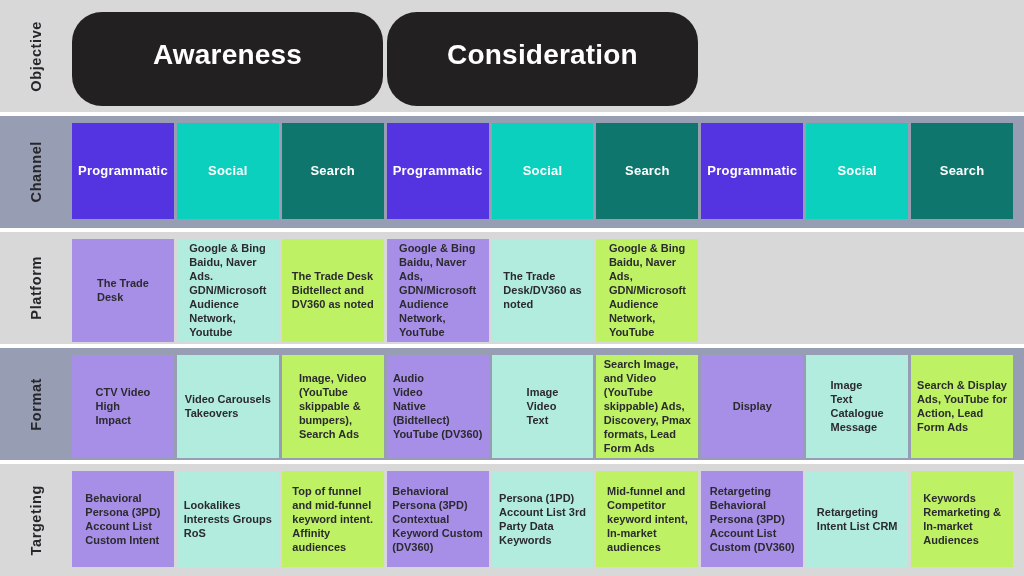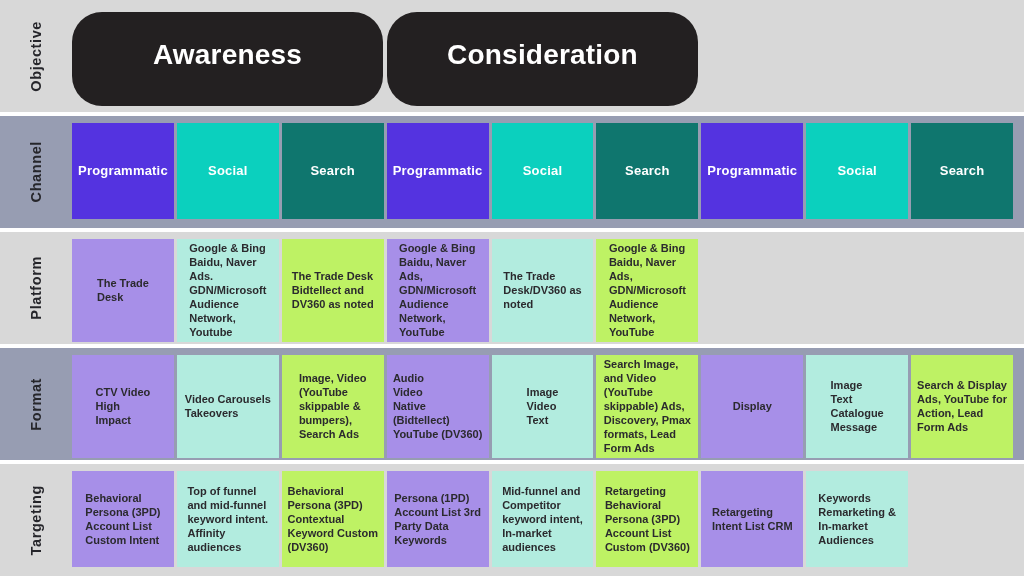--- a/index.html
+++ b/index.html
@@ -155,20 +155,23 @@
 
   <section class="band band-light">
     <div class="row-label">
       <span>Targeting</span>
     </div>
     <div class="cells cells-9 pastel-cells">
       <div class="cell">Behavioral
 Persona (3PD)
 Account List
 Custom Intent</div>
+      <div class="cell">Lookalikes
+Interests Groups
+RoS</div>
       <div class="cell">Top of funnel
 and mid-funnel
 keyword intent.
 Affinity
 audiences</div>
       <div class="cell">Behavioral
 Persona (3PD)
 Contextual
 Keyword Custom
 (DV360)</div>

